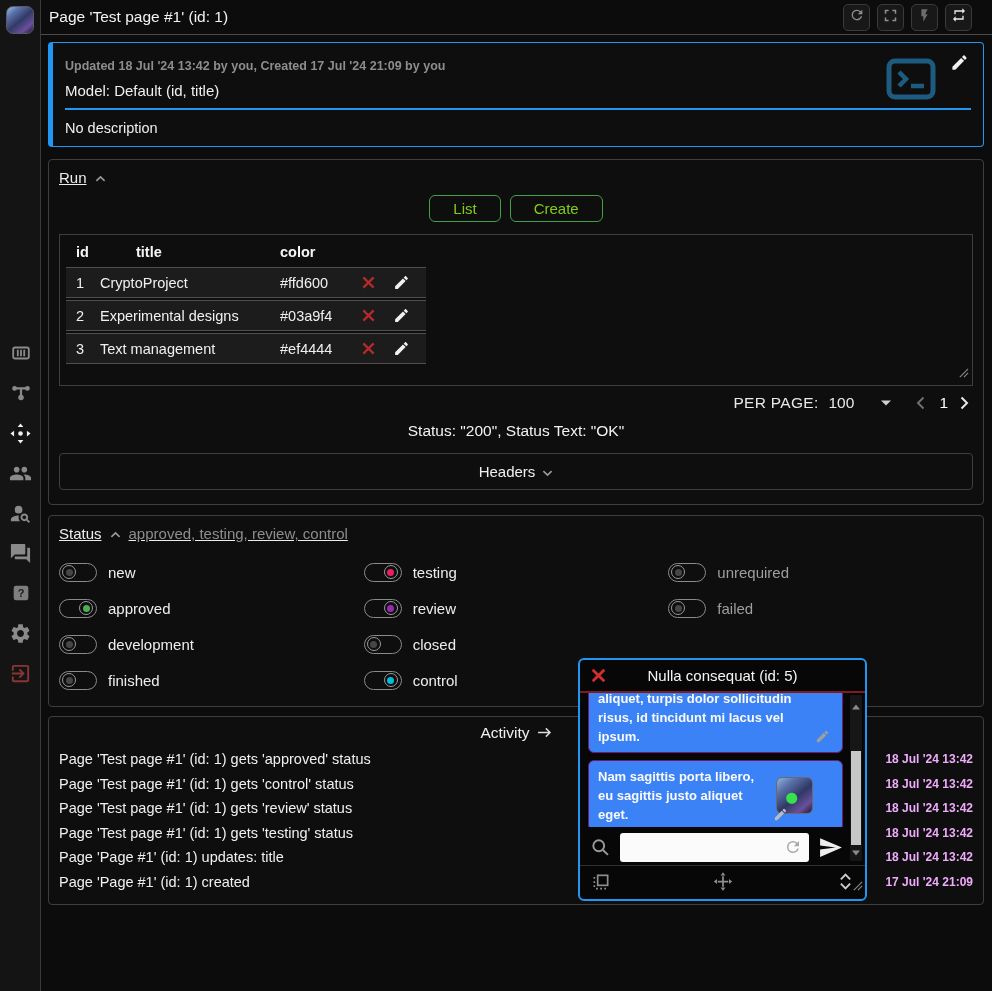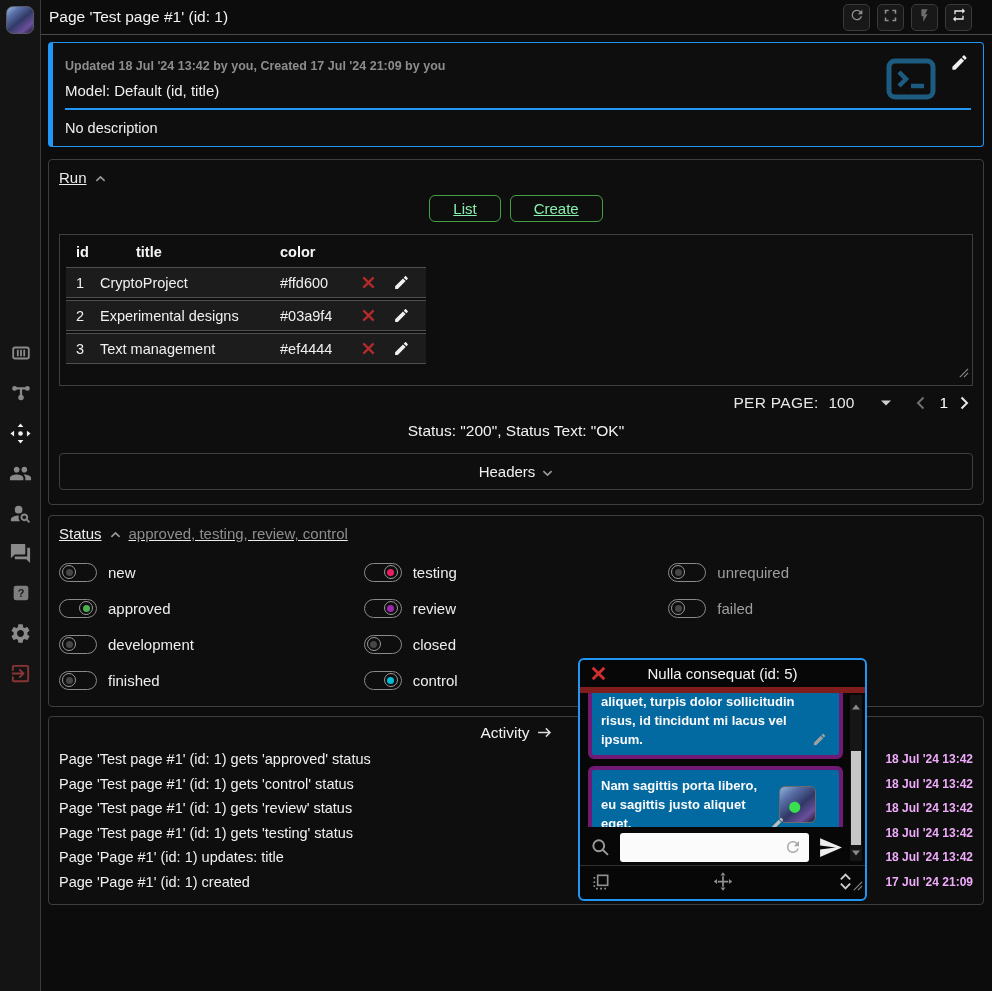--- a/index.html
+++ b/index.html
@@ -31,21 +31,21 @@
   .pc-div   { border-top:2px solid #2196f3; margin:9px 0 10px; }
   .pc-desc  { color:#f0f0f0; font-size:14.5px; }
   .pc-term  { position:absolute; top:14px; right:46px; }
   .pc-edit  { position:absolute; top:10px; right:14px; cursor:pointer; }
 
   
   .run-box { margin-top:12px; padding:9px 10px 14px; }
   .sec-head { display:flex; align-items:center; gap:8px; color:#ededed; font-size:15px;text-decoration:underline; }
   .chev { color:#9a9a9a; }
   .btn-row { display:flex; justify-content:center; gap:9px; margin:9px 0 12px; }
-  .g-btn { background:transparent; border:1.5px solid #43a047; border-radius:6px; color:#86efac; font-size:15px; padding:4px 23px; font-family:inherit; cursor:pointer;text-decoration:underline; }
+  .g-btn { background:transparent; border:1.5px solid #43a047; border-radius:6px; color:#84cc16; font-size:15px; padding:4px 23px; font-family:inherit; cursor:pointer; }
   .table-wrap { border:1px solid #3e3e3e; border-radius:0; height:152px; position:relative; padding:7px 6px; }
   .tgrid { display:grid; grid-template-columns:34px 168px 84px 32px 35px; align-items:center; width:360px; }
   .thead { color:#f5f5f5; font-weight:bold; font-size:14.5px; padding:2px 0 7px; }
   .thead .h-id { padding-left:10px; } .thead .h-title { padding-left:36px; } .thead .h-color { padding-left:12px; }
   .trow { background:#1c1c1c; border-top:1px solid #4f4f4f; border-bottom:1px solid #4f4f4f; height:31px; margin-bottom:2px; color:#f0f0f0; font-size:14.5px; }
   .trow .c-id { padding-left:10px; } .trow .c-color { padding-left:12px; }
   .cell-ic { display:flex; justify-content:center; cursor:pointer; }
   .resize-h { position:absolute; right:3px; bottom:3px; }
   .pag-row { display:flex; justify-content:flex-end; align-items:center; margin:8px 4px 6px 0; color:#e8e8e8; font-size:15.5px; }
   .pag-row .pp-lab { letter-spacing:.3px; }
@@ -70,26 +70,26 @@
 
   
   .act-box { margin-top:9px; padding:7px 10px 10px; }
   .act-head { display:flex; justify-content:center; align-items:center; gap:7px; color:#f0f0f0; font-size:15.5px; margin-bottom:5px; }
   .act-row { display:flex; justify-content:space-between; align-items:center; height:24.5px; }
   .act-text { color:#f0f0f0; font-size:14.5px; white-space:nowrap; }
   .act-time { color:#f0abfc; font-size:12px; font-weight:bold; white-space:nowrap; }
 
   
   .popup { position:absolute; left:578px; top:658px; width:289px; height:243px; background:#070707; border:2px solid #2196f3; border-radius:6px; z-index:10; }
-  .pu-head { height:33px; border-bottom:6px solid #7f1d1d; display:flex; align-items:center; padding:0 10px; position:relative; }
+  .pu-head { height:33px; border-bottom:2px solid #7f1d1d; display:flex; align-items:center; padding:0 10px; position:relative; }
   .pu-close { cursor:pointer; display:flex; }
   .pu-title { position:absolute; left:0; right:0; text-align:center; color:#f5f5f5; font-size:15px; pointer-events:none; }
   .pu-body { position:relative; height:172px; overflow:hidden; }
   .pu-cards { height:134px; overflow:hidden; padding:0 22px 0 8px; }
-  .pu-card { background:#0369a1; border:4px solid #701a75; border-radius:6px; margin-top:7px; padding:6px 9px; position:relative; display:flex; gap:6px; }
+  .pu-card { background:#3b82f6; border:1px solid #701a75; border-radius:6px; margin-top:7px; padding:6px 9px; position:relative; display:flex; gap:6px; }
   .pu-card.first { margin-top:-11px; }
   .pu-text { color:#fafafa; font-size:13px; line-height:19px; font-weight:bold; }
   .pu-card.first .pu-text { width:205px; }
   .pu-card .pu-text.narrow { width:172px; }
   .pu-pencil { position:absolute; right:12px; bottom:8px; cursor:pointer; display:flex; }
   .pu-card .pu-pencil.with-av { right:54px; }
   .pu-avatar { width:37px; height:37px; border-radius:6px; border:1px solid #6a6a72; align-self:center;
     background:radial-gradient(circle at 42% 58%, #39e04e 0 5px, rgba(0,0,0,0) 6px),
                linear-gradient(140deg,#8eb6da 0%,#5a70a8 25%,#2f3865 55%,#6b4f9c 80%,#191a2c 100%); }
   .pu-search { display:flex; align-items:center; gap:9px; padding:4px 22px 0 10px; height:36px; }

